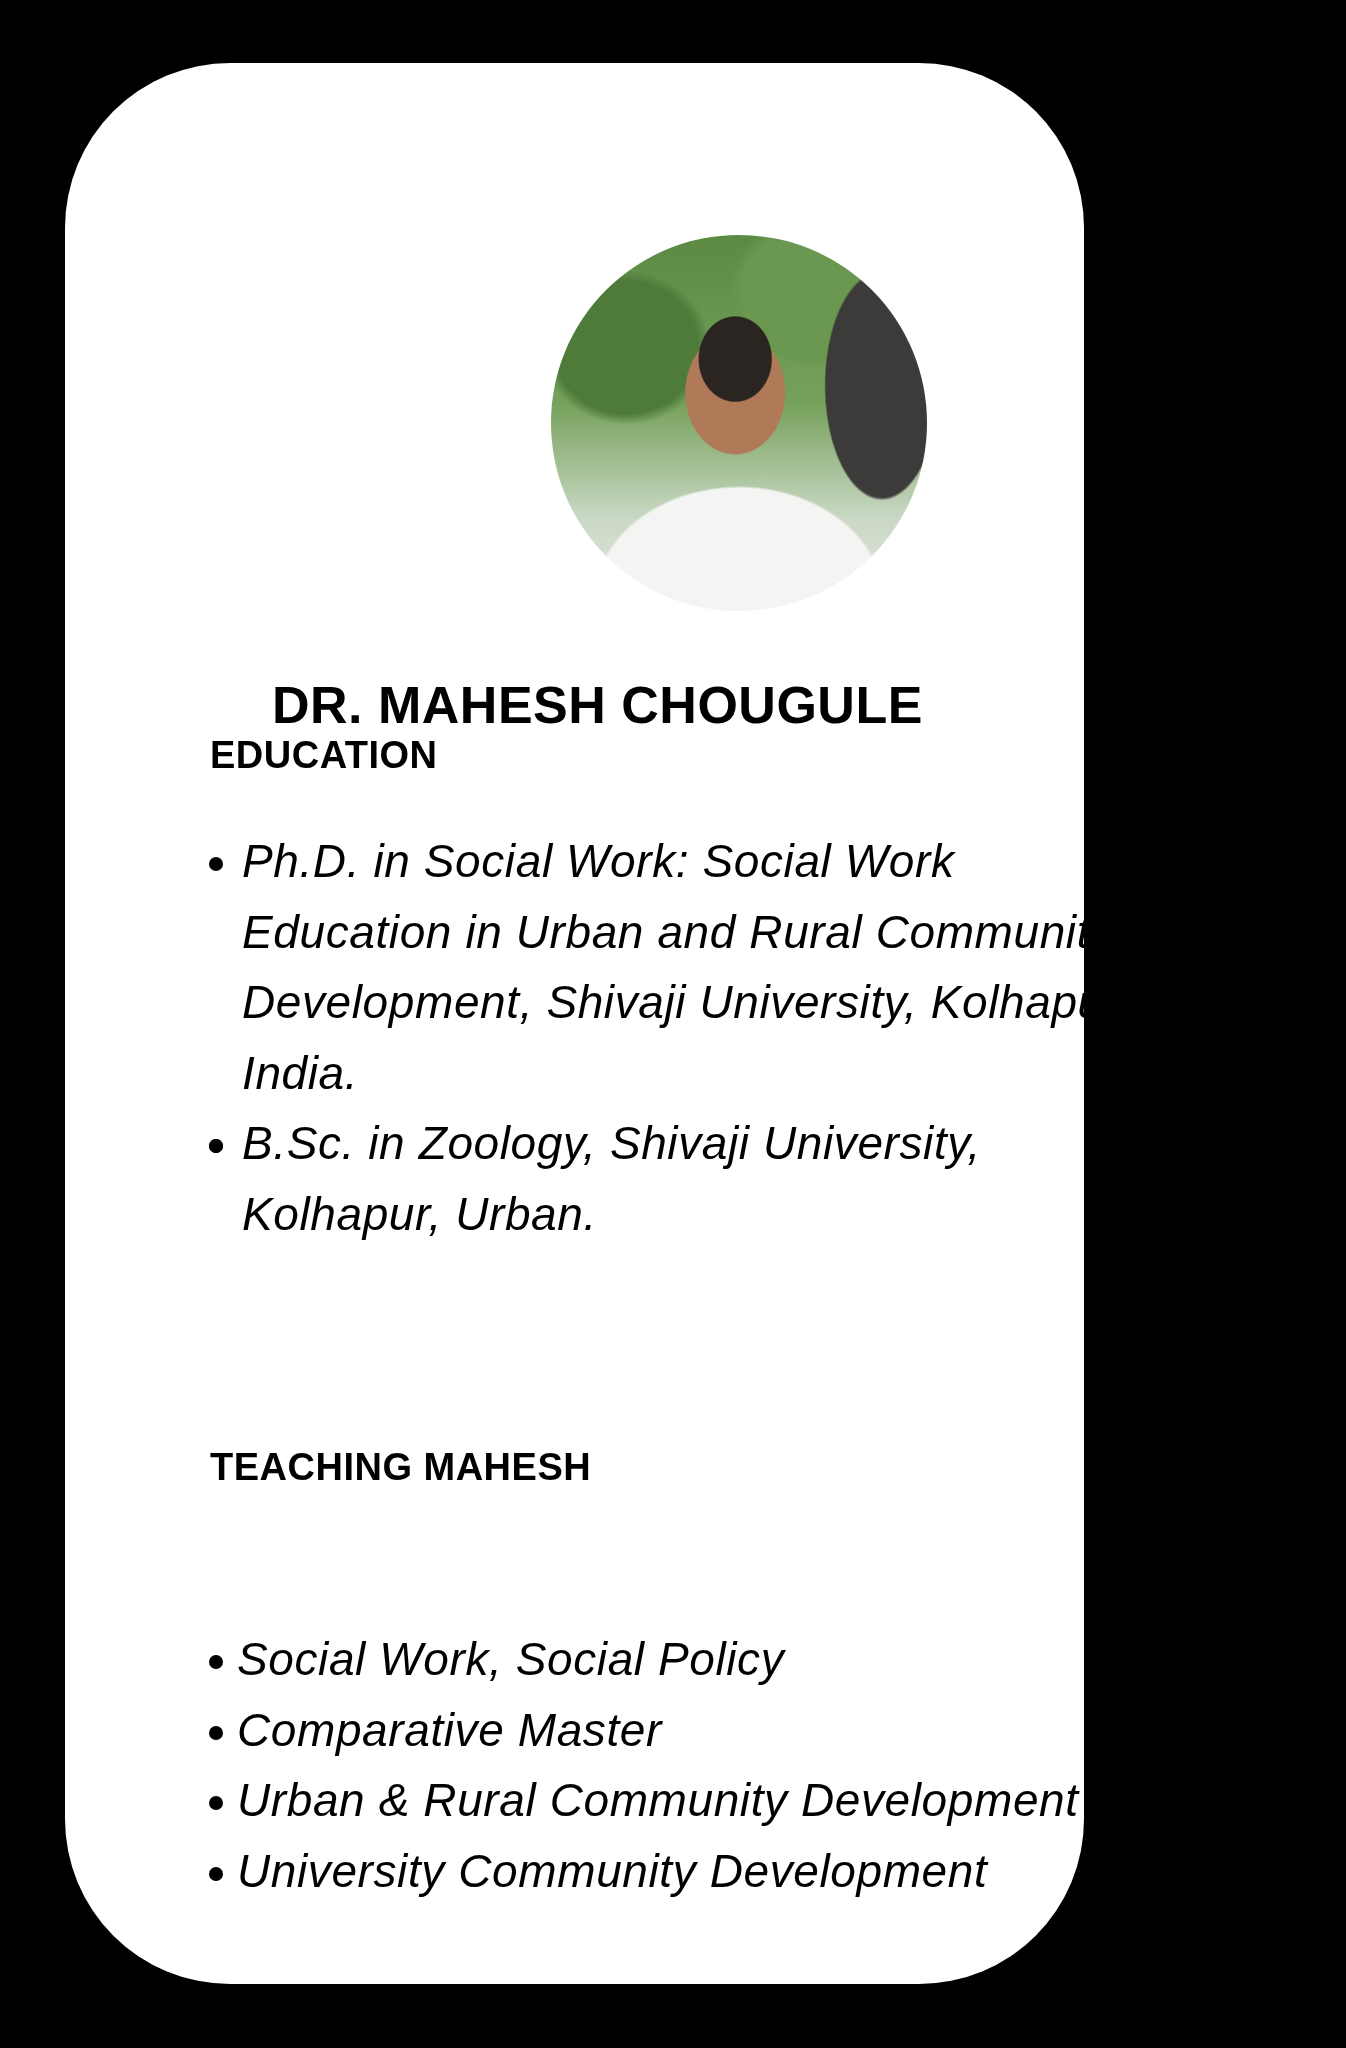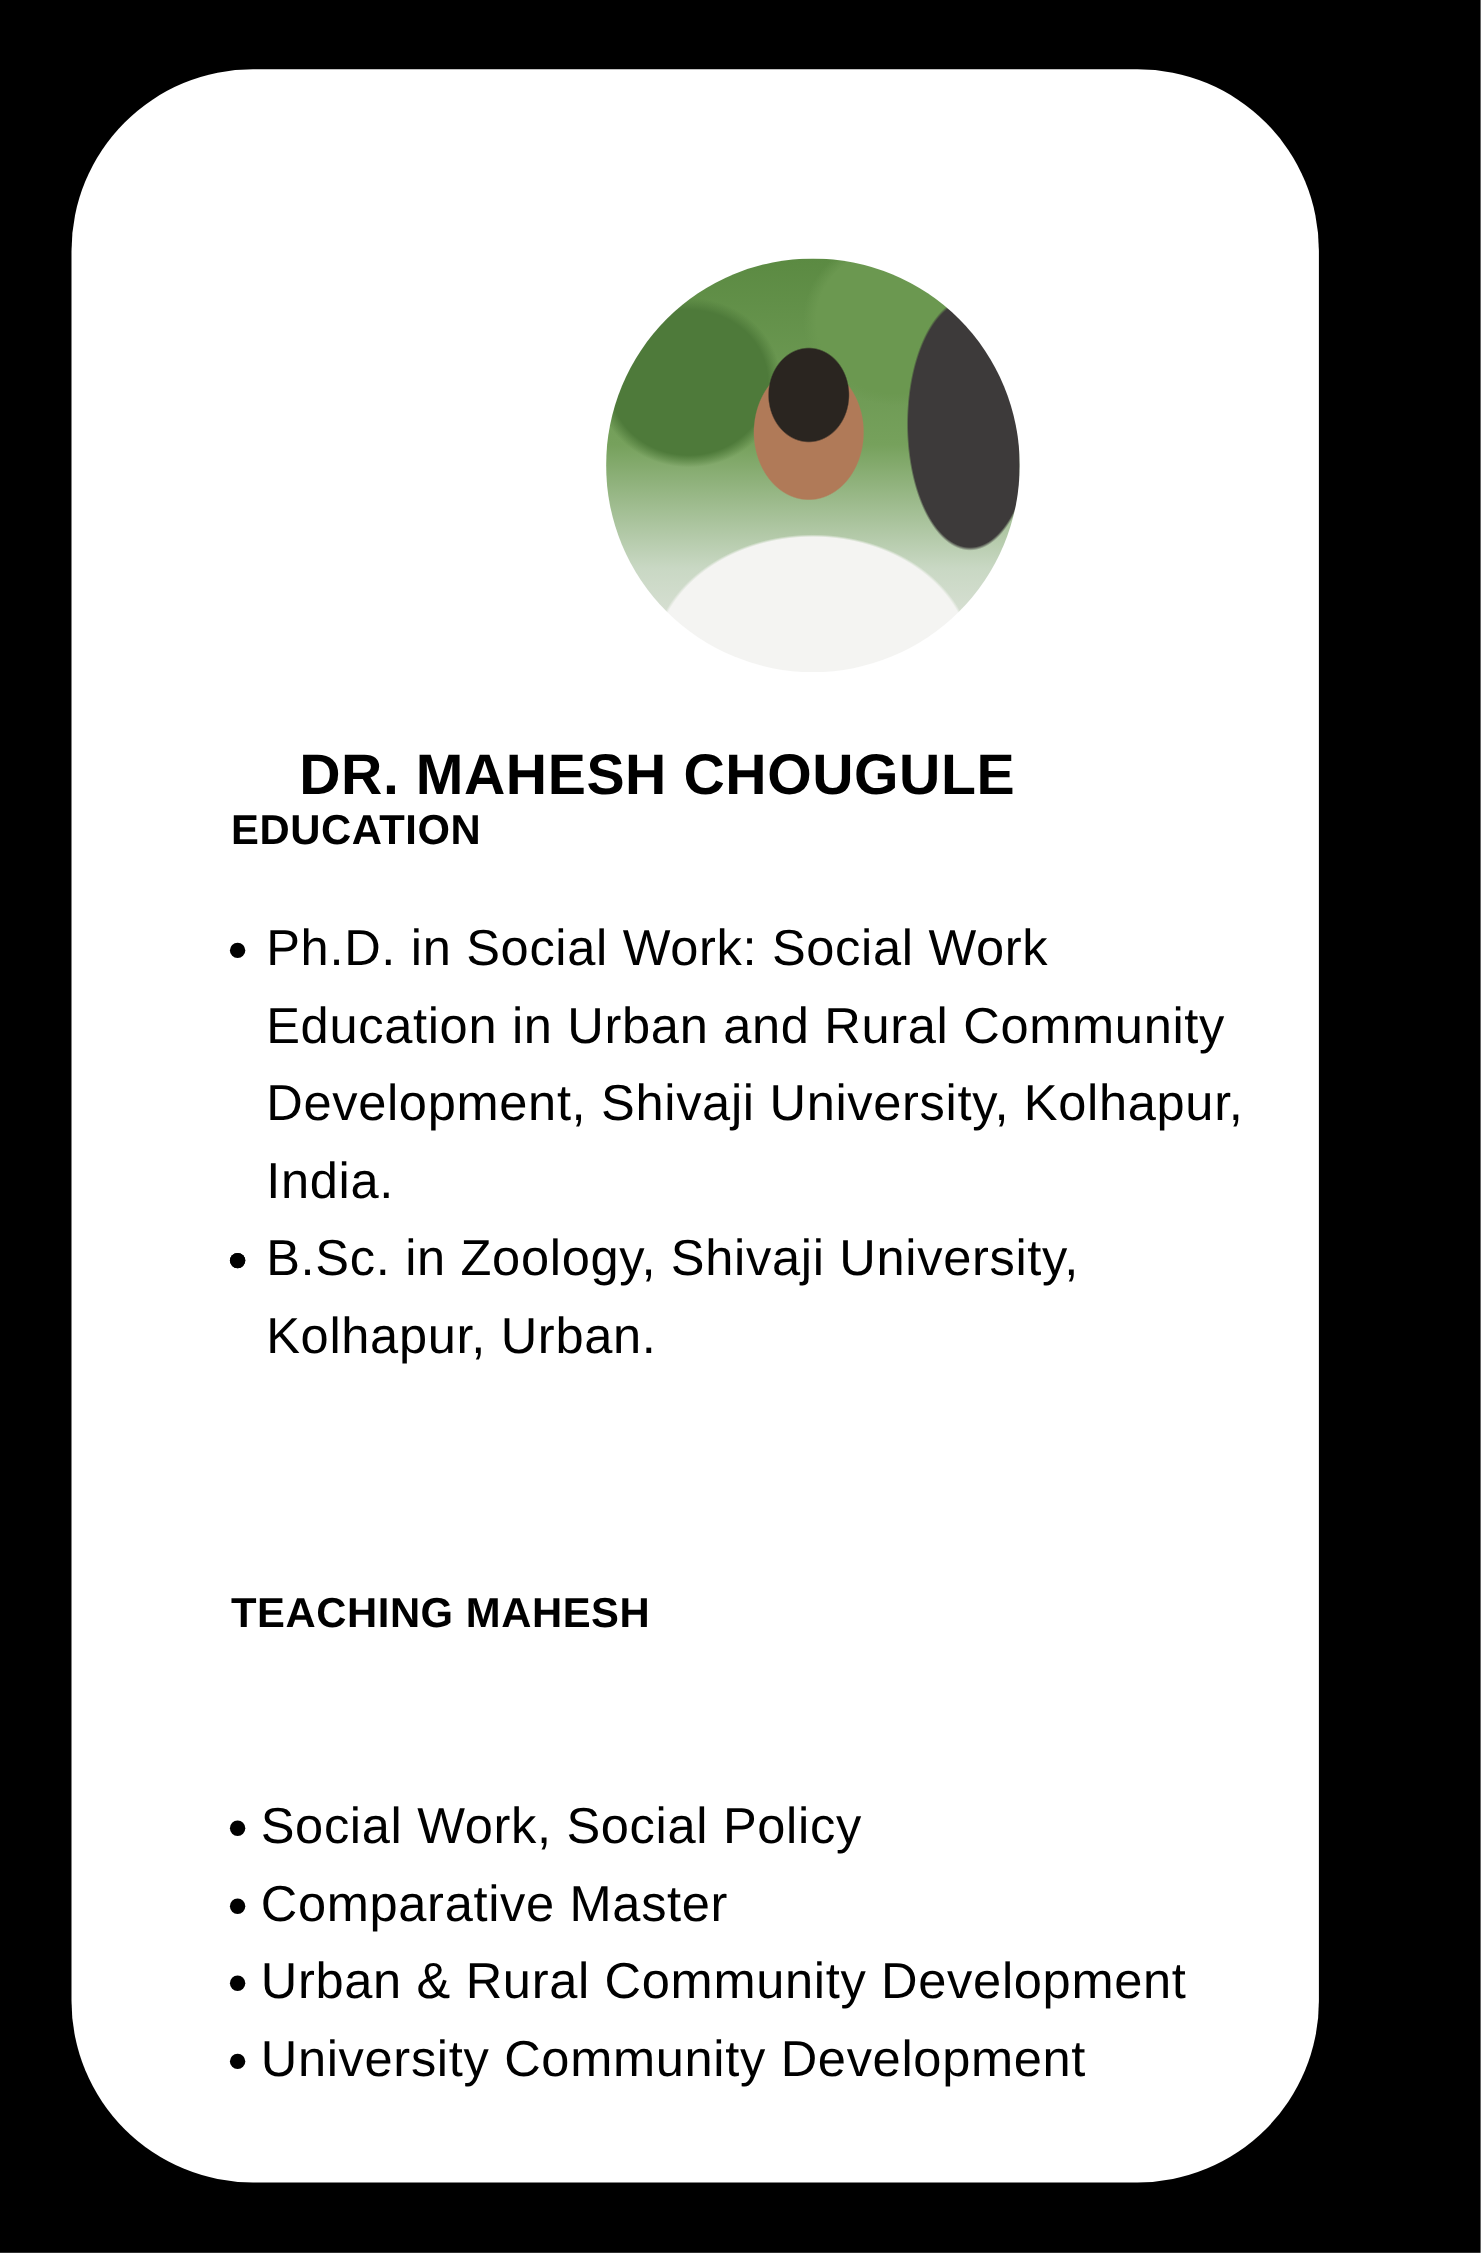--- a/index.html
+++ b/index.html
@@ -1,21 +1,21 @@
 <!DOCTYPE html>
 <html><head>
 <meta charset="utf-8">
 <style>
   html, body { margin:0; padding:0; }
   body {
     width:1346px; height:2048px; background:#000000; position:relative; overflow:hidden;
     font-family: "Liberation Sans", "DejaVu Sans", sans-serif; color:#000;
   }
   .card {
-    position:absolute; left:65px; top:63px; width:1134px; height:1921px;
+    position:absolute; left:65px; top:63px; width:1019px; height:1921px;
     background:#ffffff; border-radius:165px;text-align:right;
   }
   .avatar {
     position:absolute; left:486px; top:172px; width:376px; height:376px; border-radius:50%;
     overflow:hidden;
     background:
       radial-gradient(ellipse 60px 70px at 49% 33%, #2a2520 0 60%, transparent 62%),
       radial-gradient(ellipse 52px 64px at 49% 42%, #b07a58 0 95%, transparent 97%),
       radial-gradient(ellipse 150px 120px at 50% 98%, #f4f4f2 0 96%, transparent 98%),
       radial-gradient(ellipse 80px 160px at 88% 40%, #3d3a3a 0 70%, transparent 72%),
@@ -26,21 +26,21 @@
   .name {
     position:absolute; left:207px; top:612px; font-size:52px; font-weight:700; letter-spacing:0.5px;
     line-height:60px; white-space:nowrap;
   }
   .section-title {
     position:absolute; left:210px; font-size:38px; font-weight:700; letter-spacing:0.5px;
     line-height:56px; white-space:nowrap;
   }
   .edu-title { top:727px; }
   .teach-title { top:1439px; }
-  .list { position:absolute; left:207px; margin:0; padding:0; list-style:none; }
+  .list { position:absolute; left:207px; margin:0; padding:0; list-style:none;font-style:italic; }
   .edu-list { top:826px; width:960px; }
   .teach-list { top:1624px; width:1060px; }
   .list li {
     position:relative; font-size:46px; line-height:70.5px; letter-spacing:0.6px;
   }
   .edu-list li { padding-left:35px; }
   .teach-list li { padding-left:30px; white-space:nowrap; }
   .bullet {
     position:absolute; left:2px; top:31px; width:14px; height:14px; border-radius:50%; background:#000;
   }

